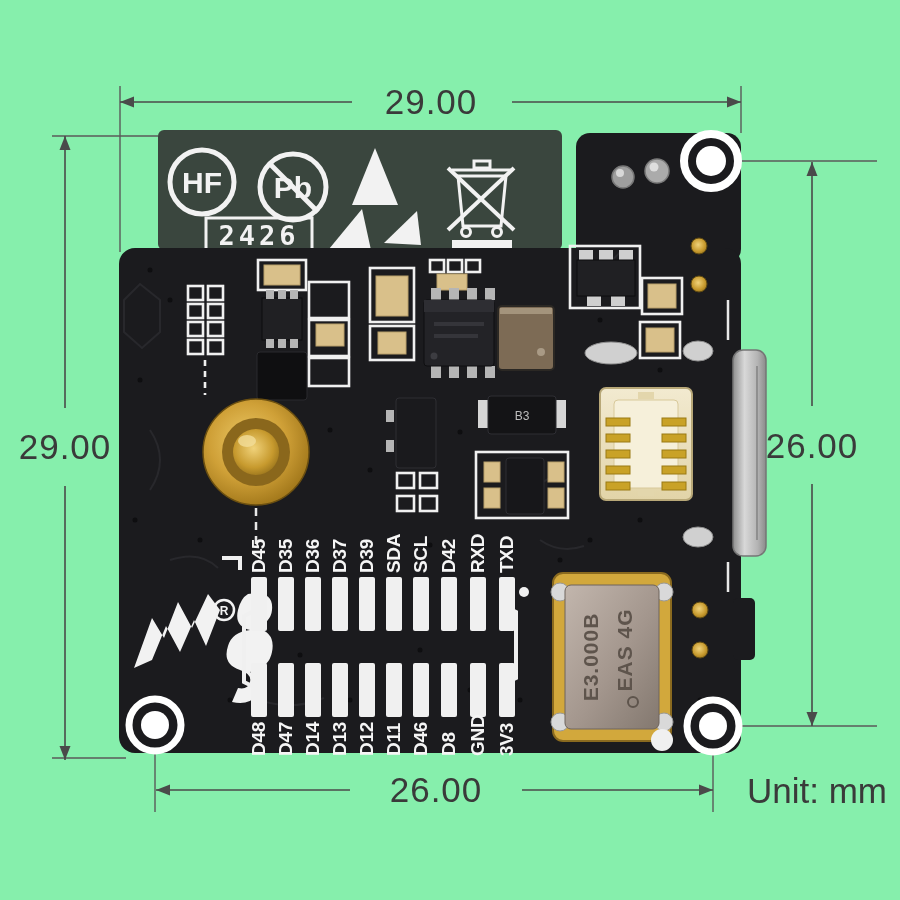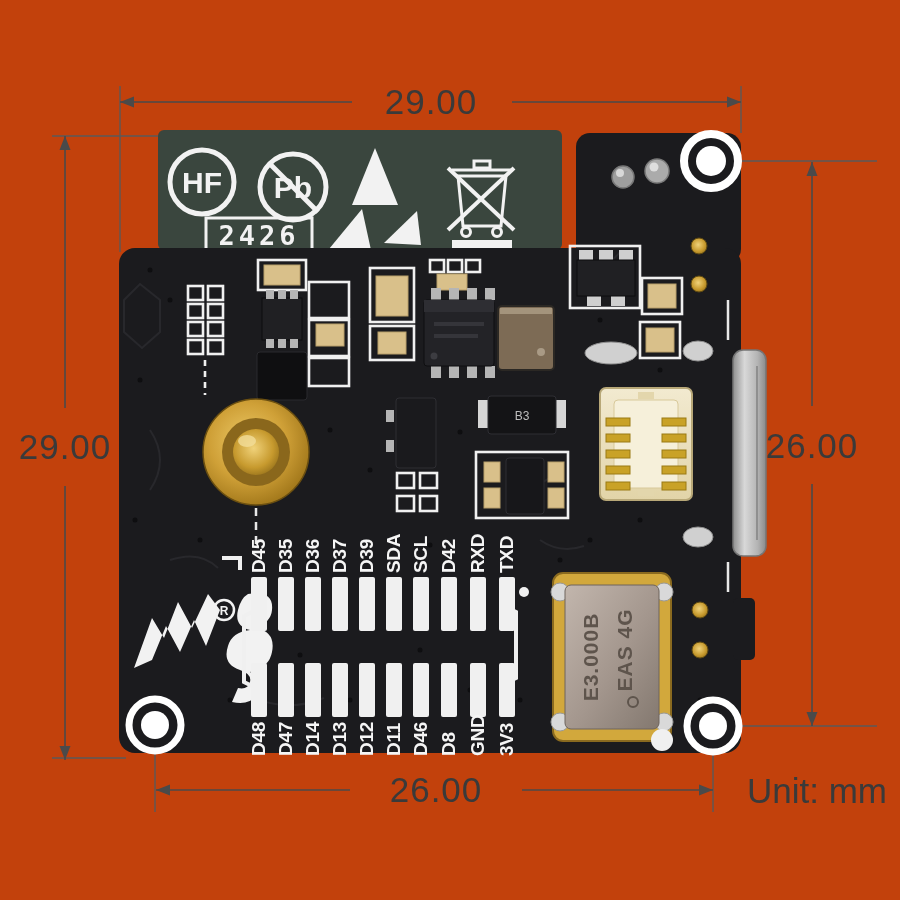--- a/index.html
+++ b/index.html
@@ -1,16 +1,16 @@
 <!DOCTYPE html>
 <html><head>
 <meta charset="utf-8">
 <style>
   html,body{margin:0;padding:0;background:#ffffff;}
-  .stage{width:900px;height:900px;position:relative;background:#c2410c;overflow:hidden;
+  .stage{width:900px;height:900px;position:relative;background:#86efac;overflow:hidden;
          font-family:"Liberation Sans",sans-serif;}
   svg{display:block;}
   .dimtext{font-family:"Liberation Sans",sans-serif;font-size:35px;fill:#3a3a3a;letter-spacing:1px;}
   .unittext{font-family:"Liberation Sans",sans-serif;font-size:35px;fill:#3a3a3a;}
   .dimline{stroke:#4a4a4a;stroke-width:1.6;fill:none;}
   .witness{stroke:#5a5a5a;stroke-width:1.4;fill:none;}
   .arrow{fill:#4a4a4a;}
   .silk{fill:none;stroke:#f0f0f0;stroke-width:2.6;}
   .pinlabel{font-family:"Liberation Sans",sans-serif;font-size:19px;font-weight:bold;fill:#f5f5f5;letter-spacing:-0.3px;}
   .compliancetext{font-family:"Liberation Sans",sans-serif;font-weight:bold;fill:#f2f2f2;}

